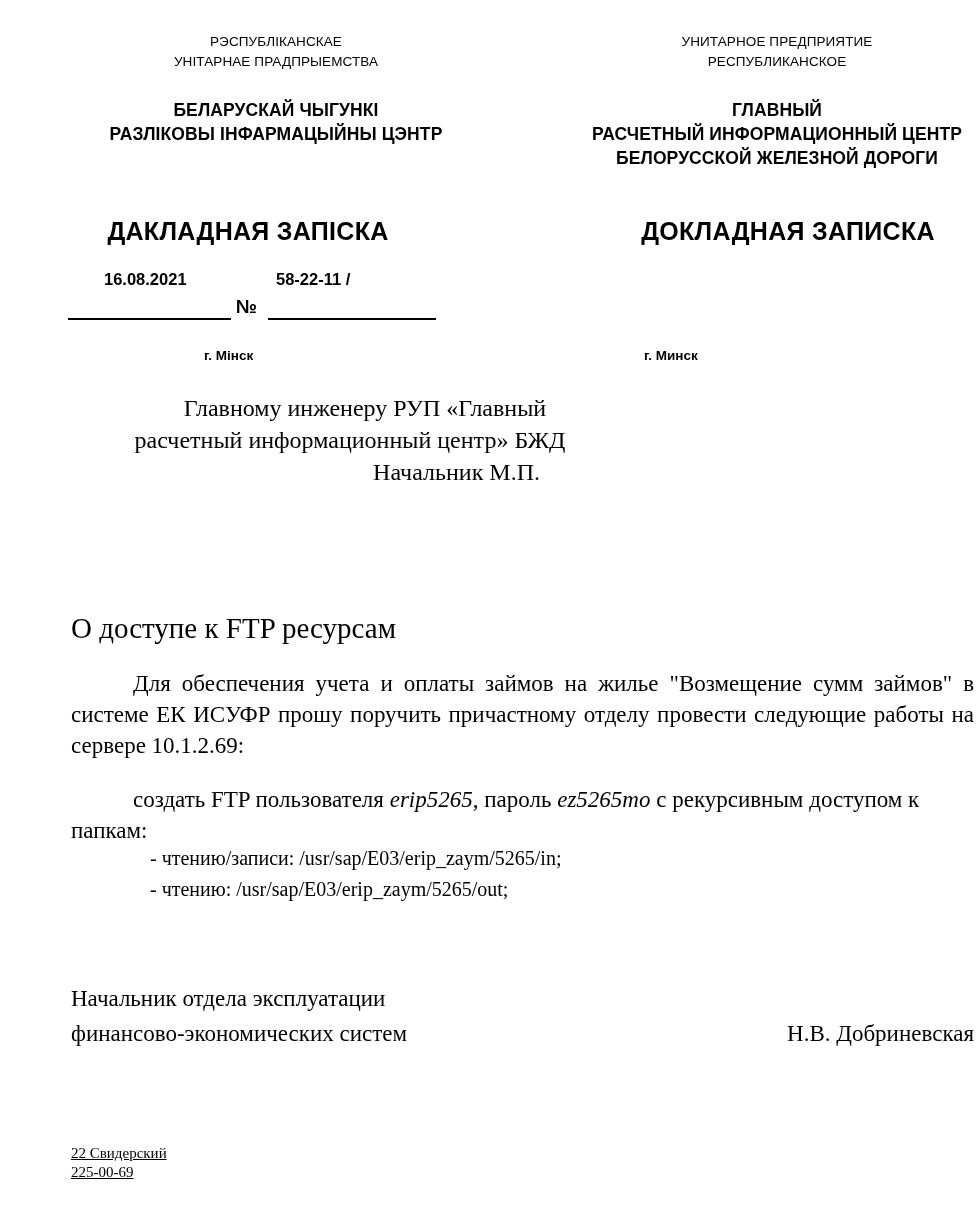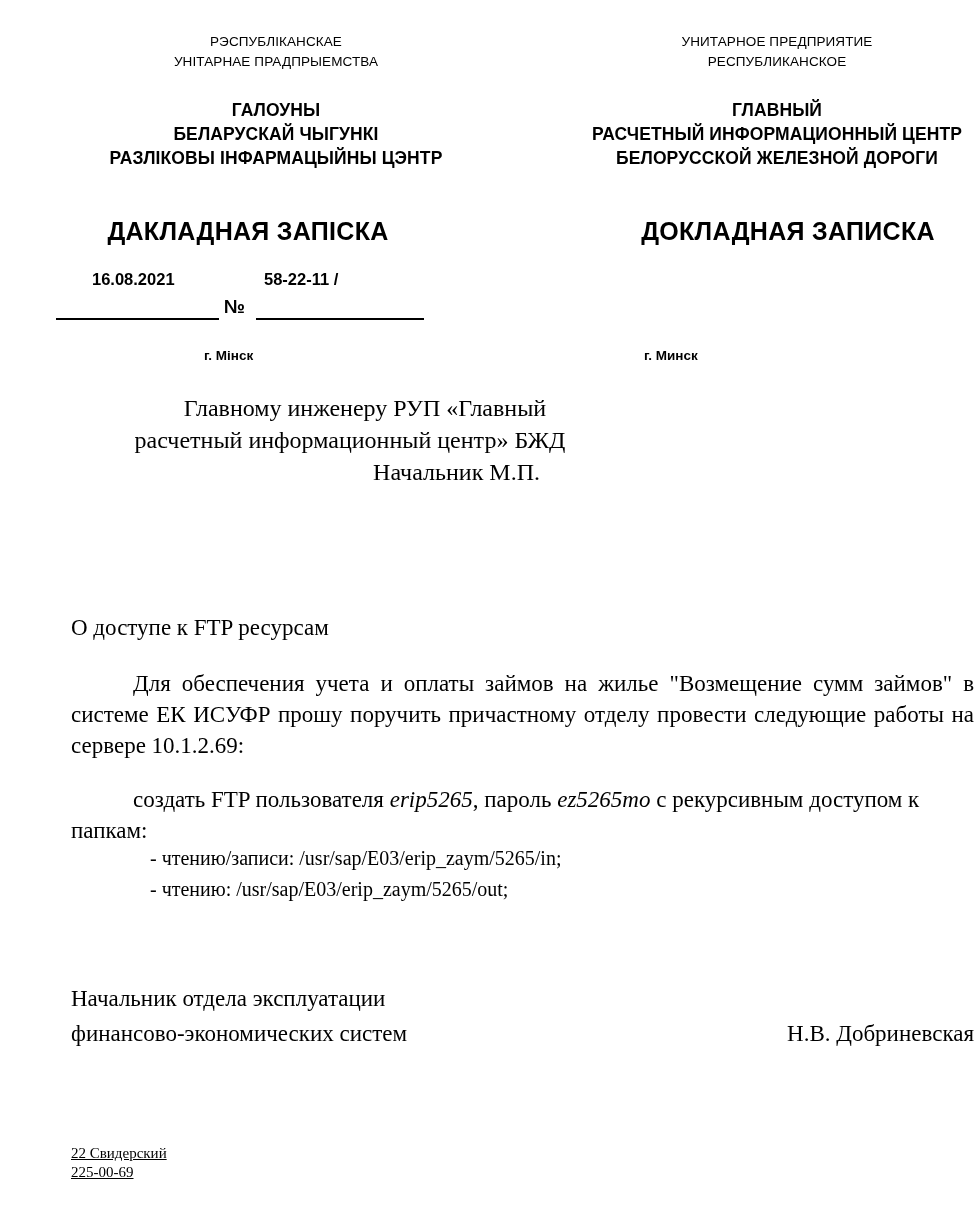--- a/index.html
+++ b/index.html
@@ -66,21 +66,21 @@
     line-height: 30px;
     letter-spacing: 0.3px;
   }
   .title-col.left  { padding-right: 70px; box-sizing: border-box; }
   .title-col.right { padding-left: 30px;  box-sizing: border-box; }
 
   
   .refline {
     position: absolute;
     top: 270px;
-    left: 18px;
+    left: 30px;
     width: 400px;
     height: 56px;
     font-family: "Liberation Sans", "DejaVu Sans", sans-serif;
     font-weight: 700;
     font-size: 16.5px;
   }
   .ref-date {
     position: absolute;
     top: 0px;
     left: 36px;
@@ -128,21 +128,21 @@
   }
   .addressee .ln1 { text-align: center; padding-left: 30px; }
   .addressee .ln2 { text-align: center; }
   .addressee .ln3 { text-align: right;  padding-right: 60px; }
 
   
   .subject {
     position: absolute;
     top: 613px;
     left: 33px;
-    font-size: 23px;
+    font-size: 29px;
     line-height: 30px;
   }
 
   
   .body-p {
     position: absolute;
     left: 33px;
     width: 903px;
     font-size: 23px;
     line-height: 31px;
@@ -197,21 +197,20 @@
 
 <div class="page">
 
   <div class="letterhead">
     <div class="lh-col left">
       <div class="lh-sub">
         <div>РЭСПУБЛІКАНСКАЕ</div>
         <div>УНІТАРНАЕ ПРАДПРЫЕМСТВА</div>
       </div>
       <div class="lh-main">
-        <div>ГАЛОУНЫ</div>
         <div>БЕЛАРУСКАЙ ЧЫГУНКІ</div>
         <div>РАЗЛІКОВЫ ІНФАРМАЦЫЙНЫ ЦЭНТР</div>
       </div>
     </div>
     <div class="lh-col right">
       <div class="lh-sub">
         <div>УНИТАРНОЕ ПРЕДПРИЯТИЕ</div>
         <div>РЕСПУБЛИКАНСКОЕ</div>
       </div>
       <div class="lh-main">

